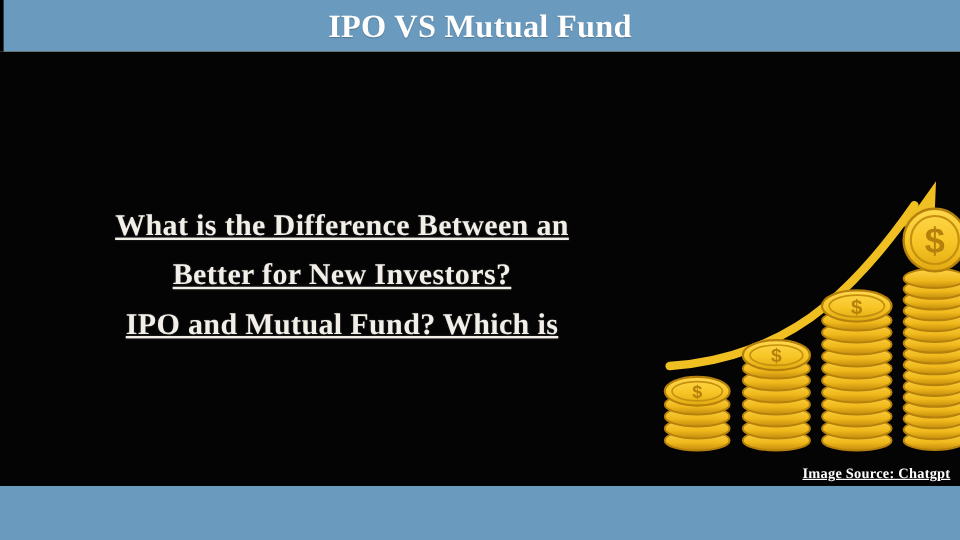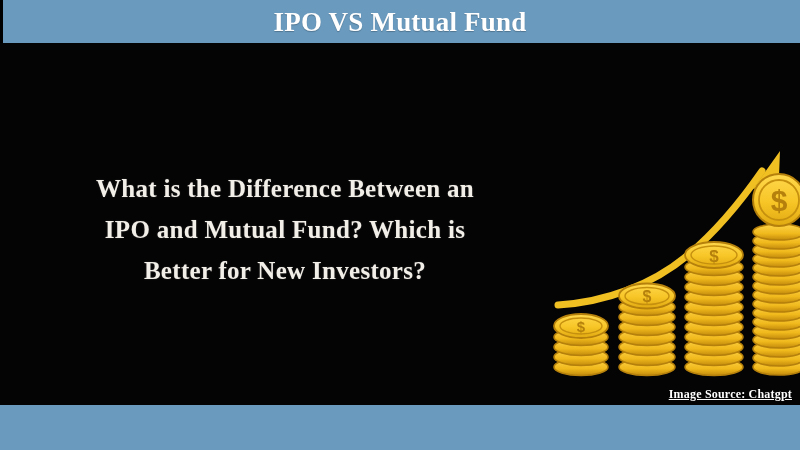--- a/index.html
+++ b/index.html
@@ -78,20 +78,21 @@
     top: 168px;
     width: 490px;
     text-align: center;
     color: #f2eee8;
     font-family: "Liberation Serif", "DejaVu Serif", serif;
     font-size: 25px;
     font-weight: 700;
     line-height: 41px;
     letter-spacing: 0.3px;
     text-shadow: 0 0 2px rgba(255,255,255,0.18);
+    text-decoration: underline;
   }
   .headline .line { display: block; white-space: nowrap; }
 
   
   .attribution {
     position: absolute;
     right: 8px;
     top: 387px;
     color: #ffffff;
     font-family: "Liberation Serif", "DejaVu Serif", serif;
@@ -118,22 +119,22 @@
 <div id="page">
 
   <div class="body-area"></div>
 
   <div class="header-bar">
     <div class="header-title">IPO VS Mutual Fund</div>
   </div>
 
   <div class="headline">
     <span class="line">What is the Difference Between an</span>
+    <span class="line">Better for New Investors?</span>
     <span class="line">IPO and Mutual Fund? Which is</span>
-    <span class="line">Better for New Investors?</span>
   </div>
 
   <div class="coin-graphic">
     <svg width="252" height="240" viewBox="0 0 252 240" xmlns="http://www.w3.org/2000/svg">
       <defs>
         <linearGradient id="coinFace" x1="0" y1="0" x2="0" y2="1">
           <stop offset="0%" stop-color="#ffd84d"></stop>
           <stop offset="55%" stop-color="#f7c526"></stop>
           <stop offset="100%" stop-color="#e0a911"></stop>
         </linearGradient>

